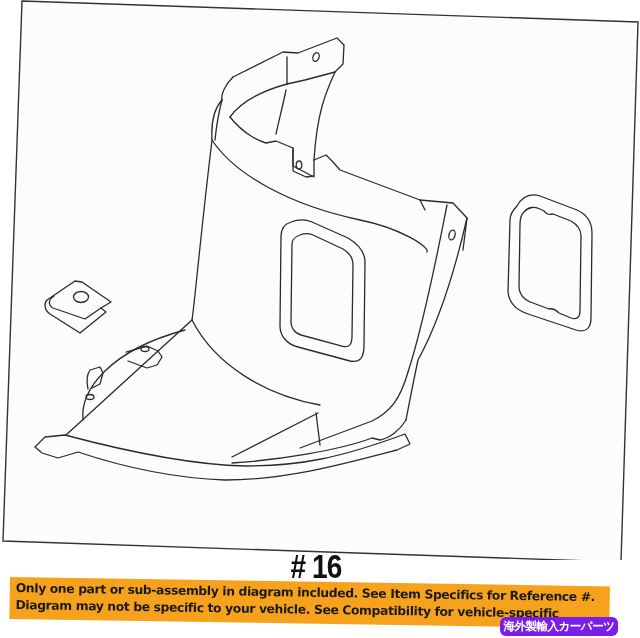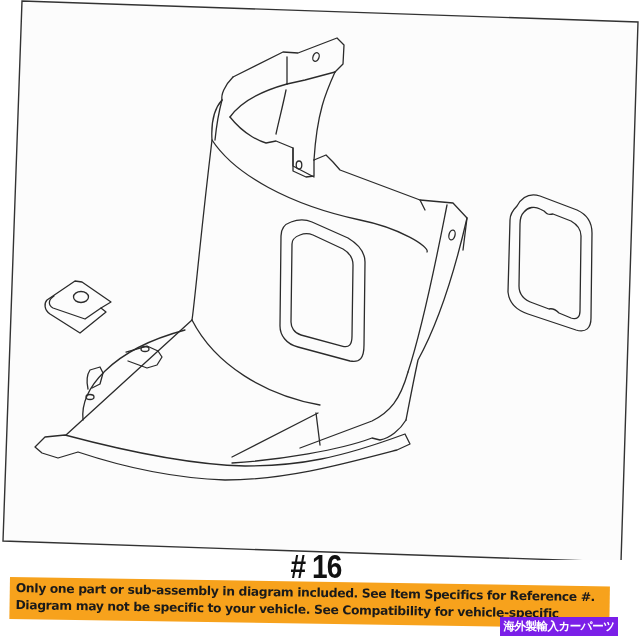--- a/index.html
+++ b/index.html
@@ -23,21 +23,21 @@
       box-sizing: border-box; padding: 3px 0 0 6px;
     }
     .notice-line {
       font-family: "DejaVu Sans", sans-serif; font-weight: bold; font-size: 12.3px;
       color: #1a1a1a; white-space: nowrap; line-height: 17px; letter-spacing: -0.35px;
     }
     .origin-badge {
       position: absolute; left: 500px; top: 617px; width: 118px; height: 19px;
       background: #7b1fe8; color: #ffffff;
       font-family: Liberation Serif, serif; font-weight: bold; font-size: 11.5px;
-      line-height: 19px; text-align: center; white-space: nowrap; letter-spacing: -0.5px;
+      line-height: 19px; text-align: center; white-space: nowrap; letter-spacing: -0.5px; border-radius: 6px;
     }
   </style>
 </head>
 <body>
 
 <svg id="diagram-svg" viewBox="0 0 640 560" xmlns="http://www.w3.org/2000/svg">
 
   <polygon class="frame" points="22,1 638,22 621,562 3,541"></polygon>
 
   <g>

